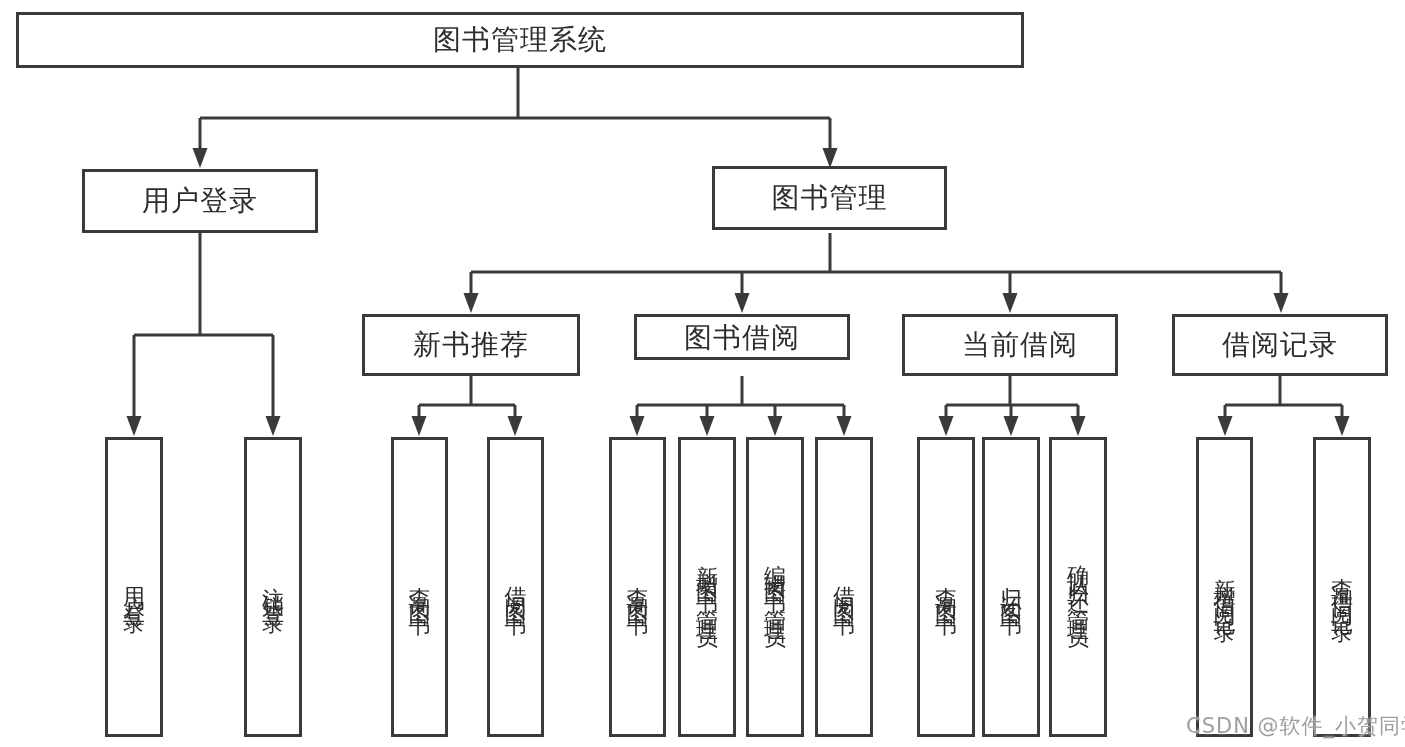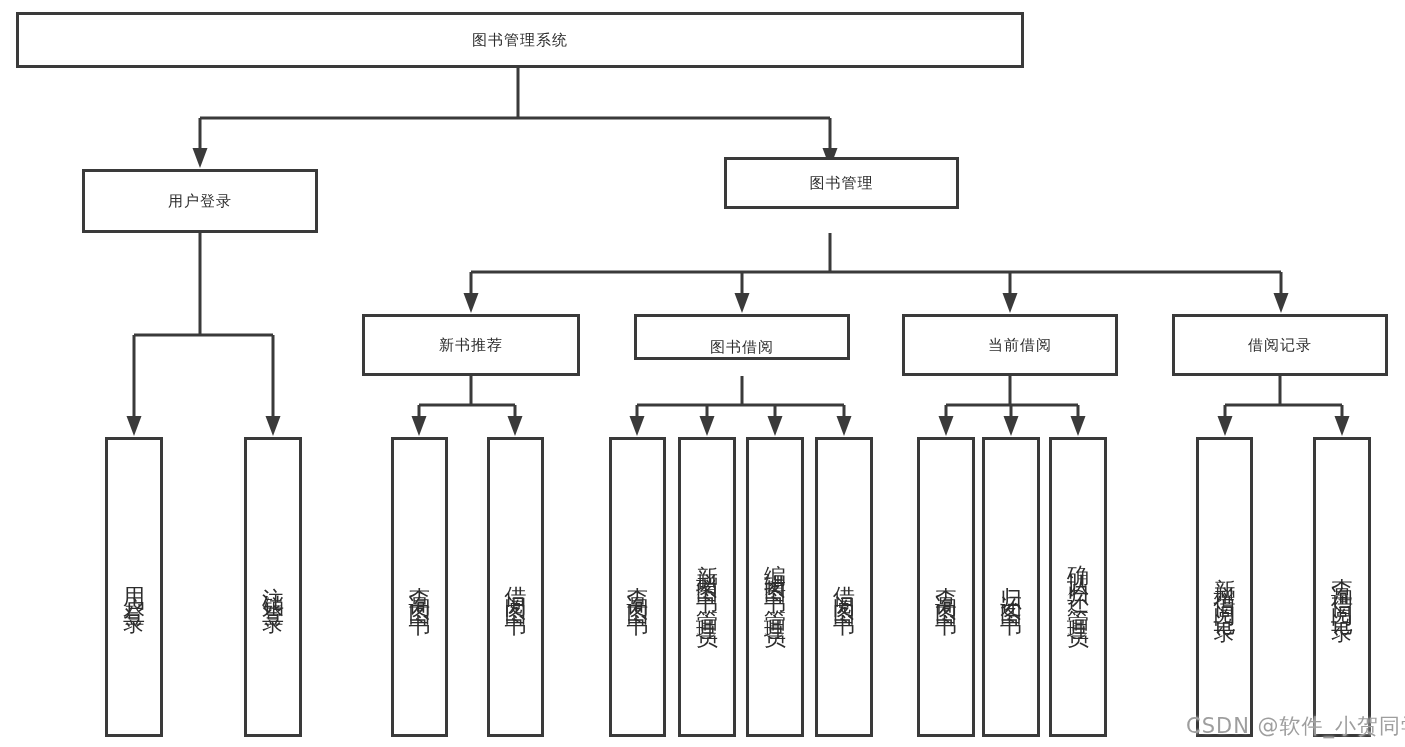--- a/index.html
+++ b/index.html
@@ -14,21 +14,21 @@
   .node{
     position:absolute;
     box-sizing:border-box;
     background:#ffffff;
     border:3px solid #3a3a3a;
     display:flex;
     align-items:center;
     justify-content:center;
     z-index:2;
   }
-  .hbox{font-size:15px;letter-spacing:1px;}
+  .hbox{font-size:28px;letter-spacing:1px;}
   .vbox span{
     writing-mode:vertical-rl;
     text-orientation:mixed;
     font-size:22px;
     letter-spacing:9px;
     line-height:1;
     white-space:nowrap;
   }
   svg.connectors{
     position:absolute;left:0;top:0;z-index:1;
@@ -95,21 +95,21 @@
     </g>
   </svg>
 
   <div class="node hbox" style="left:16px;top:12px;width:1008px;height:56px;">
     <span>图书管理系统</span>
   </div>
 
   <div class="node hbox" style="left:82px;top:169px;width:236px;height:64px;">
     <span>用户登录</span>
   </div>
-  <div class="node hbox" style="left:712px;top:157px;width:235px;height:52px;margin-left:12px;">
+  <div class="node hbox" style="left:712px;top:166px;width:235px;height:64px;">
     <span>图书管理</span>
   </div>
 
   <div class="node hbox" style="left:362px;top:314px;width:218px;height:62px;text-align:right;">
     <span>新书推荐</span>
   </div>
   <div class="node hbox" style="left:634px;top:314px;width:216px;height:46px;align-items:flex-end;">
     <span>图书借阅</span>
   </div>
   <div class="node hbox" style="left:902px;top:314px;width:216px;height:62px;padding-left:20px;">

